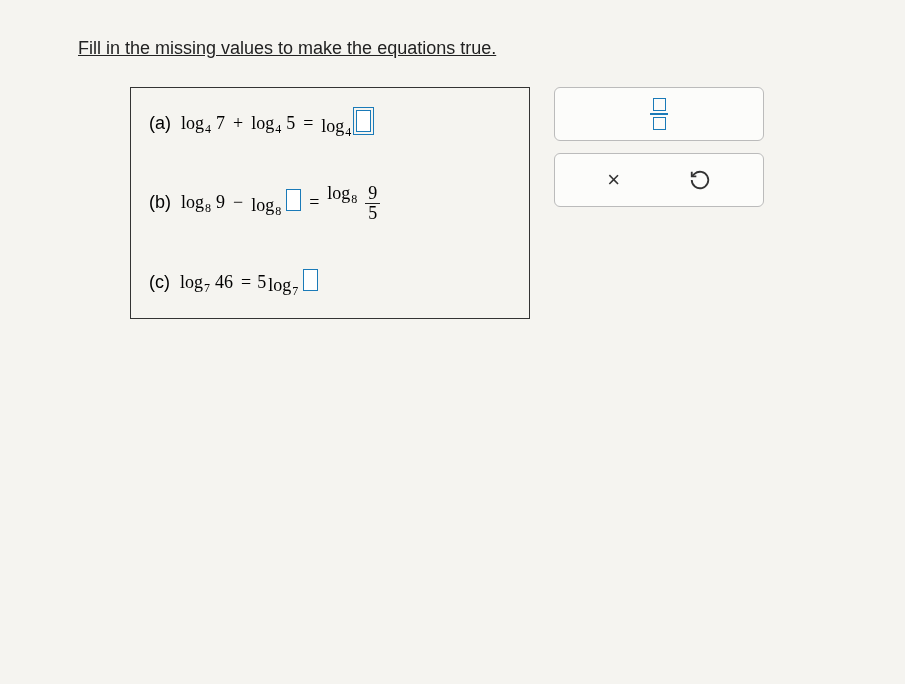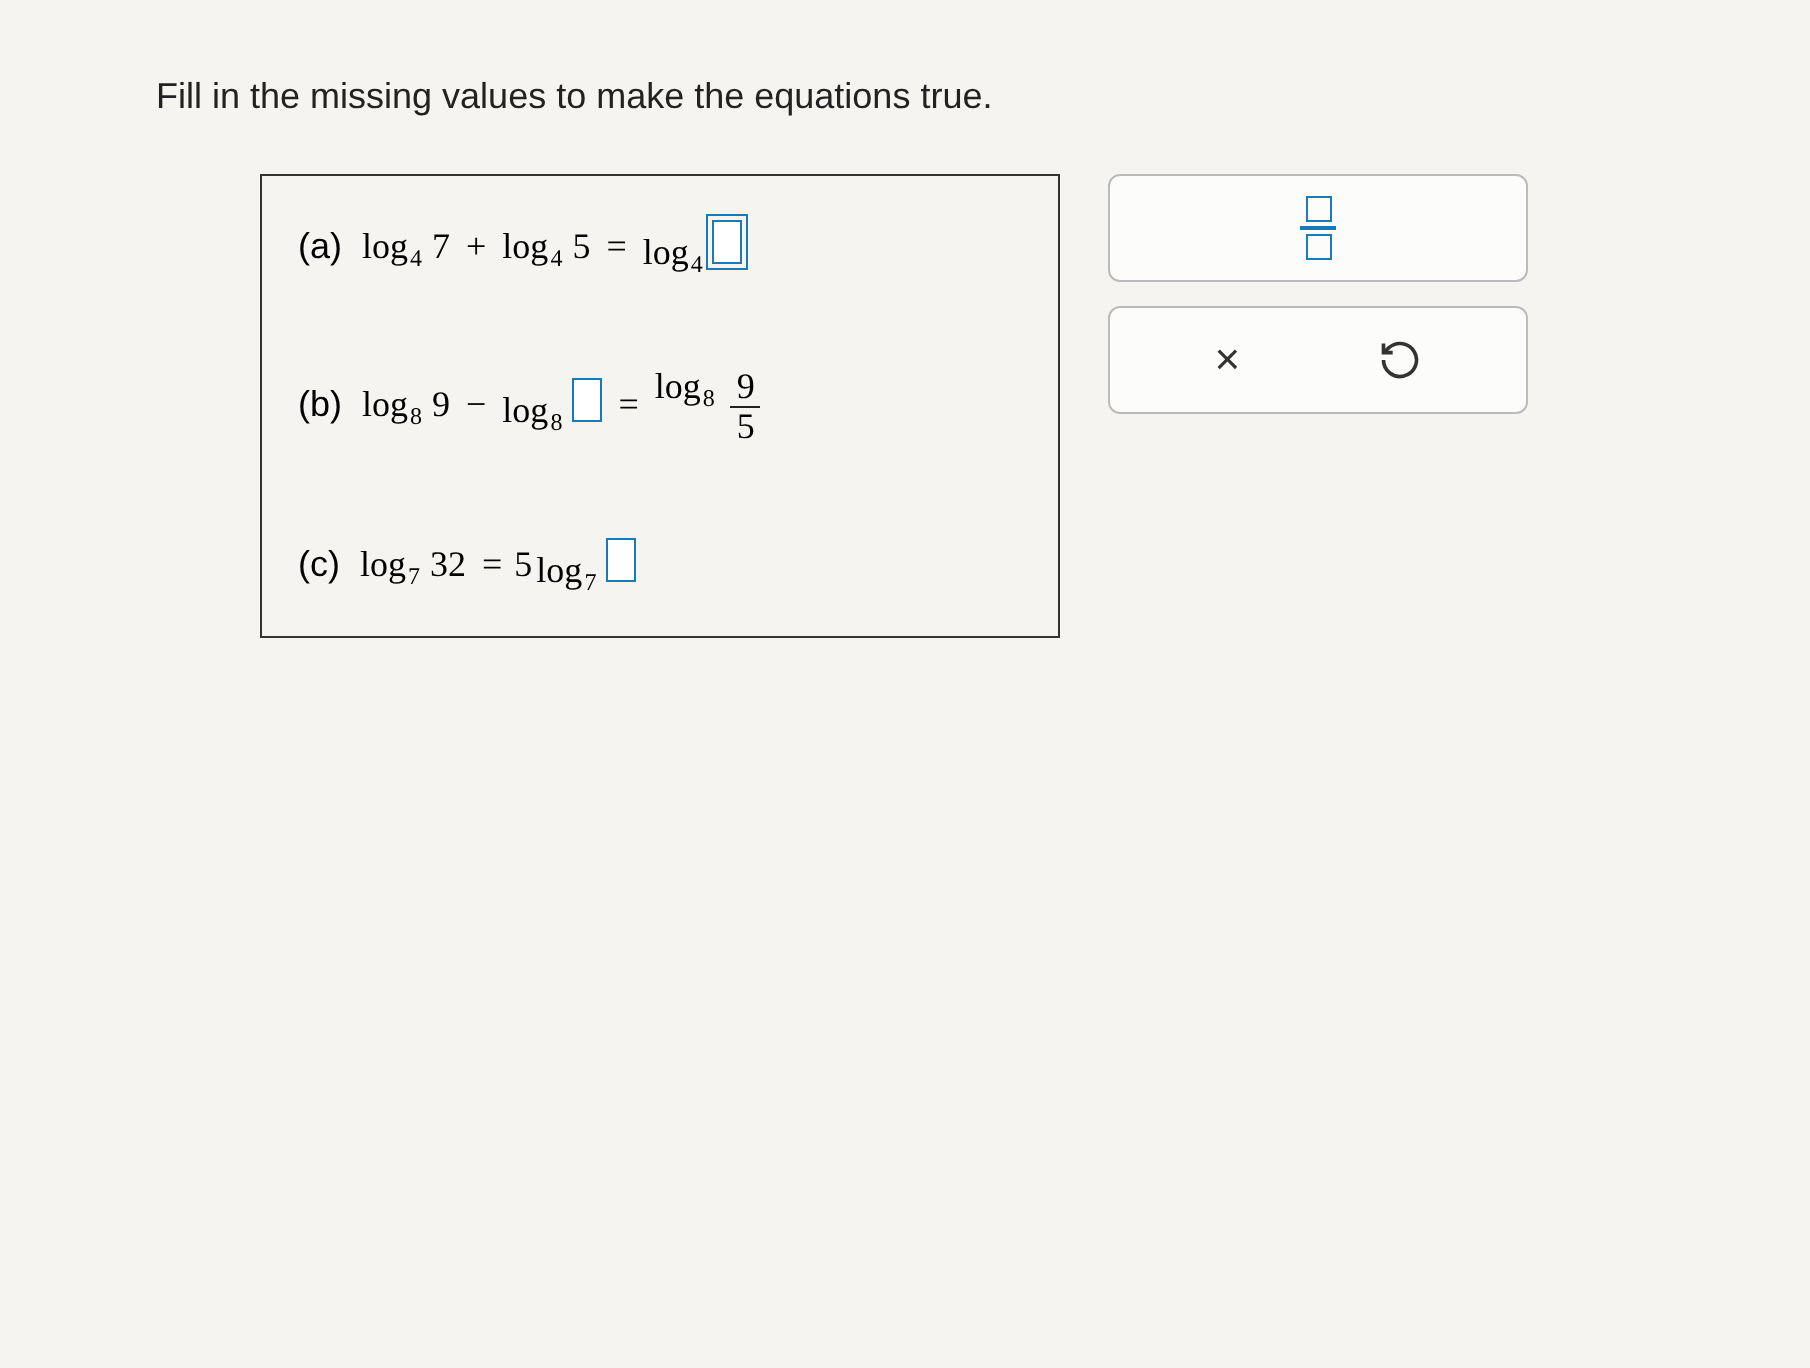--- a/index.html
+++ b/index.html
@@ -10,20 +10,21 @@
       font-family: "Times New Roman", serif;
       padding: 38px 50px;
       position: relative;
     }
     .instruction {
       font-family: Verdana, Arial, sans-serif;
       font-size: 18px;
       color: #222;
       margin-bottom: 28px;
       margin-left: 28px;
+      text-decoration: underline;
     }
     .content-row {
       display: flex;
       gap: 24px;
       margin-left: 80px;
       align-items: flex-start;
     }
     .problem-box {
       border: 1px solid #333;
       width: 400px;
@@ -182,21 +183,21 @@
           <span class="den">5</span>
         </span>
       </span>
     </div>
 
     <div class="problem">
       <span class="part-label">(c)</span>
       <span class="log-wrap">
         <span class="log-text">log</span>
         <span class="sub">7</span>
-        <span class="arg">32</span>
+        <span class="arg">46</span>
       </span>
       <span class="op">=</span>
       <span>5</span>
       <span class="log-wrap" style="margin-left:2px;">
         <span class="log-text">log</span>
         <span class="sub">7</span>
         <span class="blank"></span>
       </span>
     </div>
 

